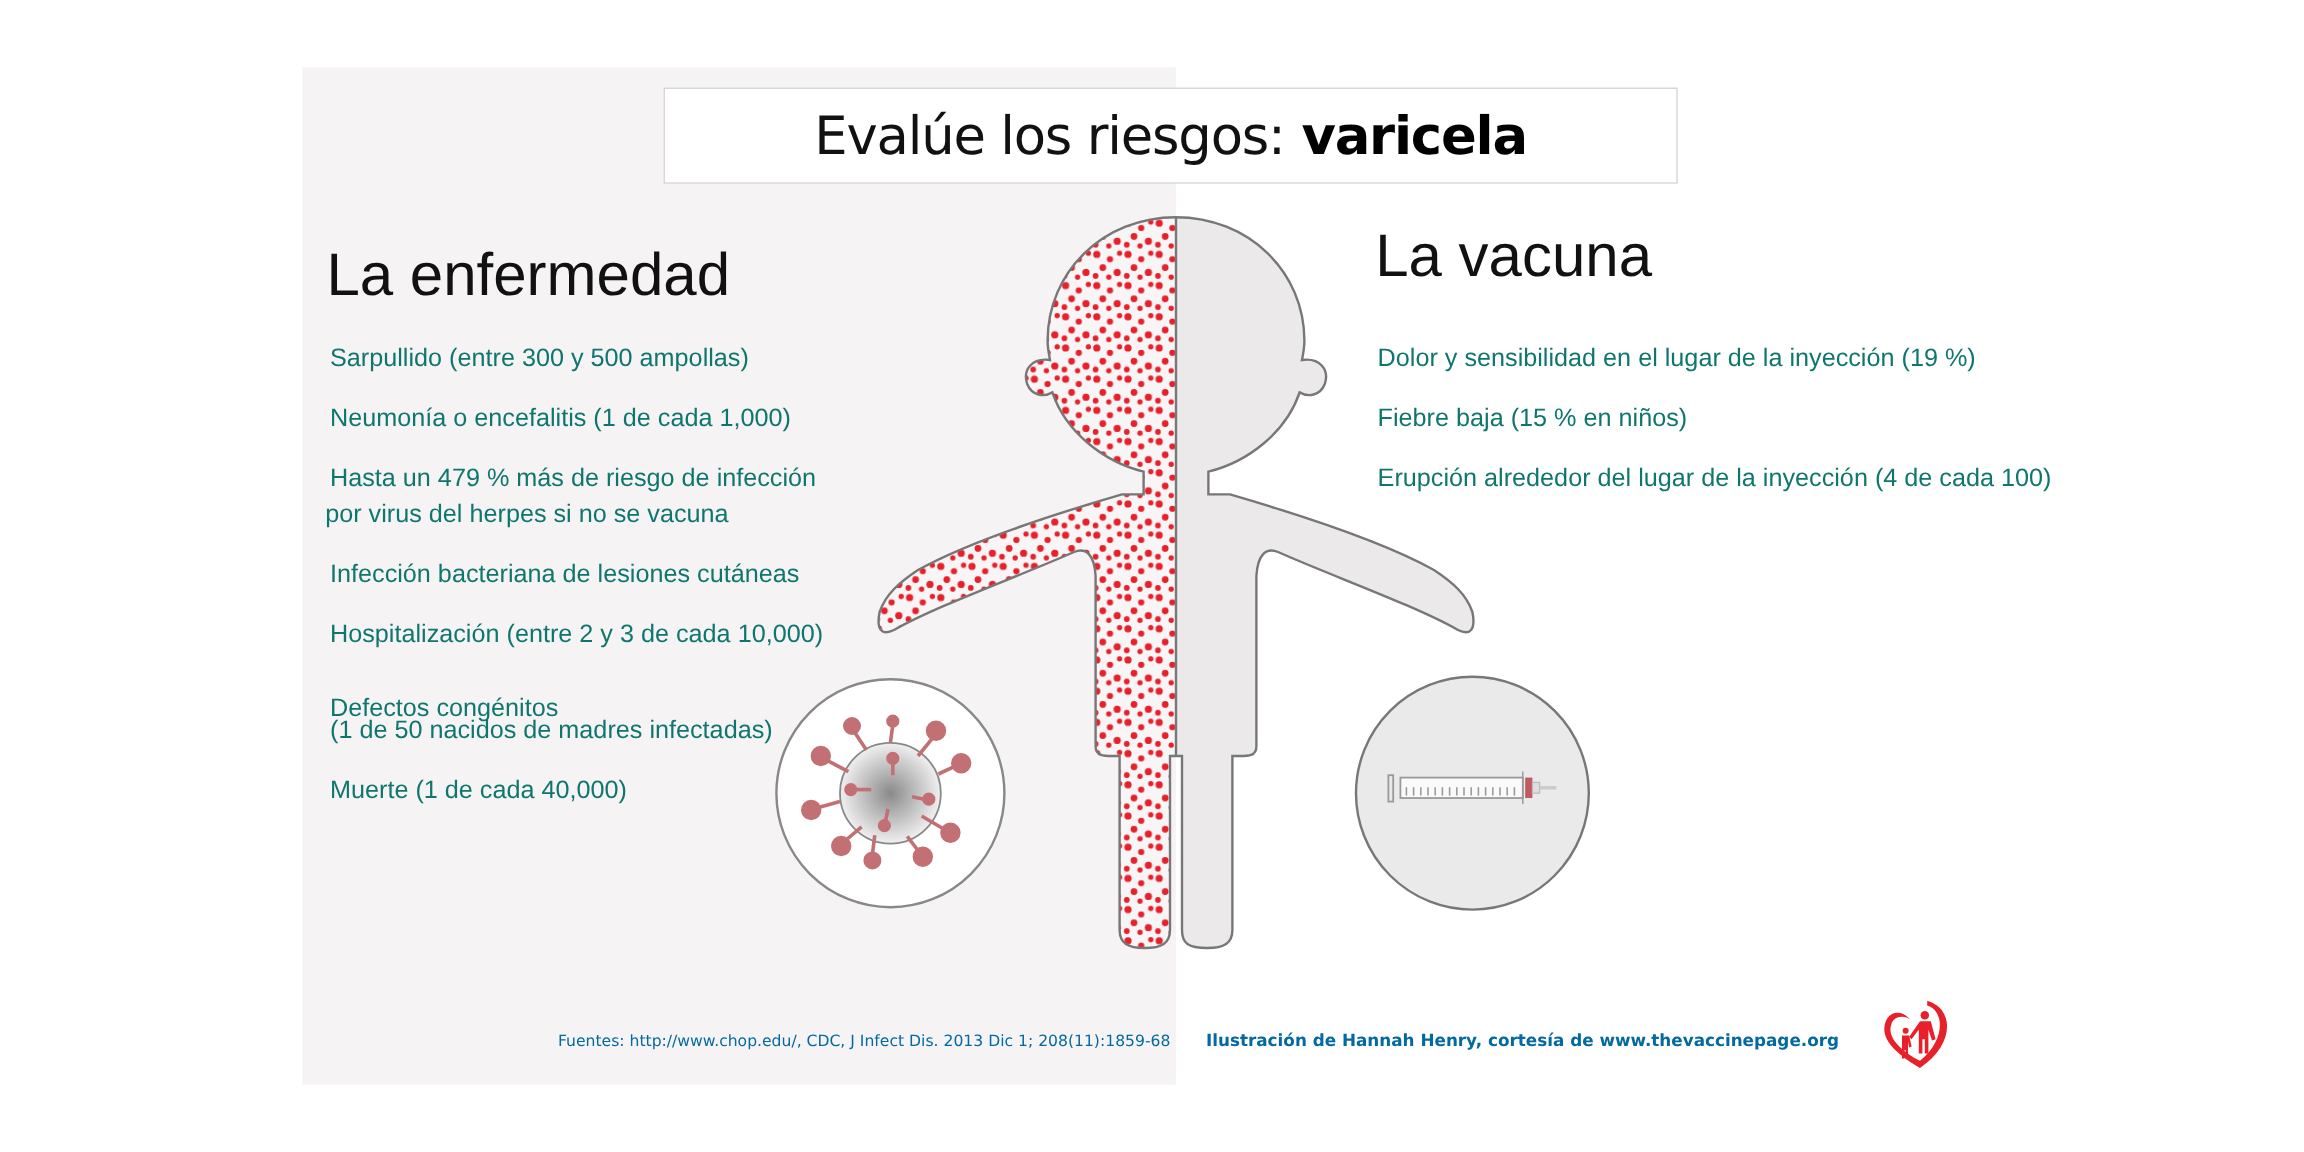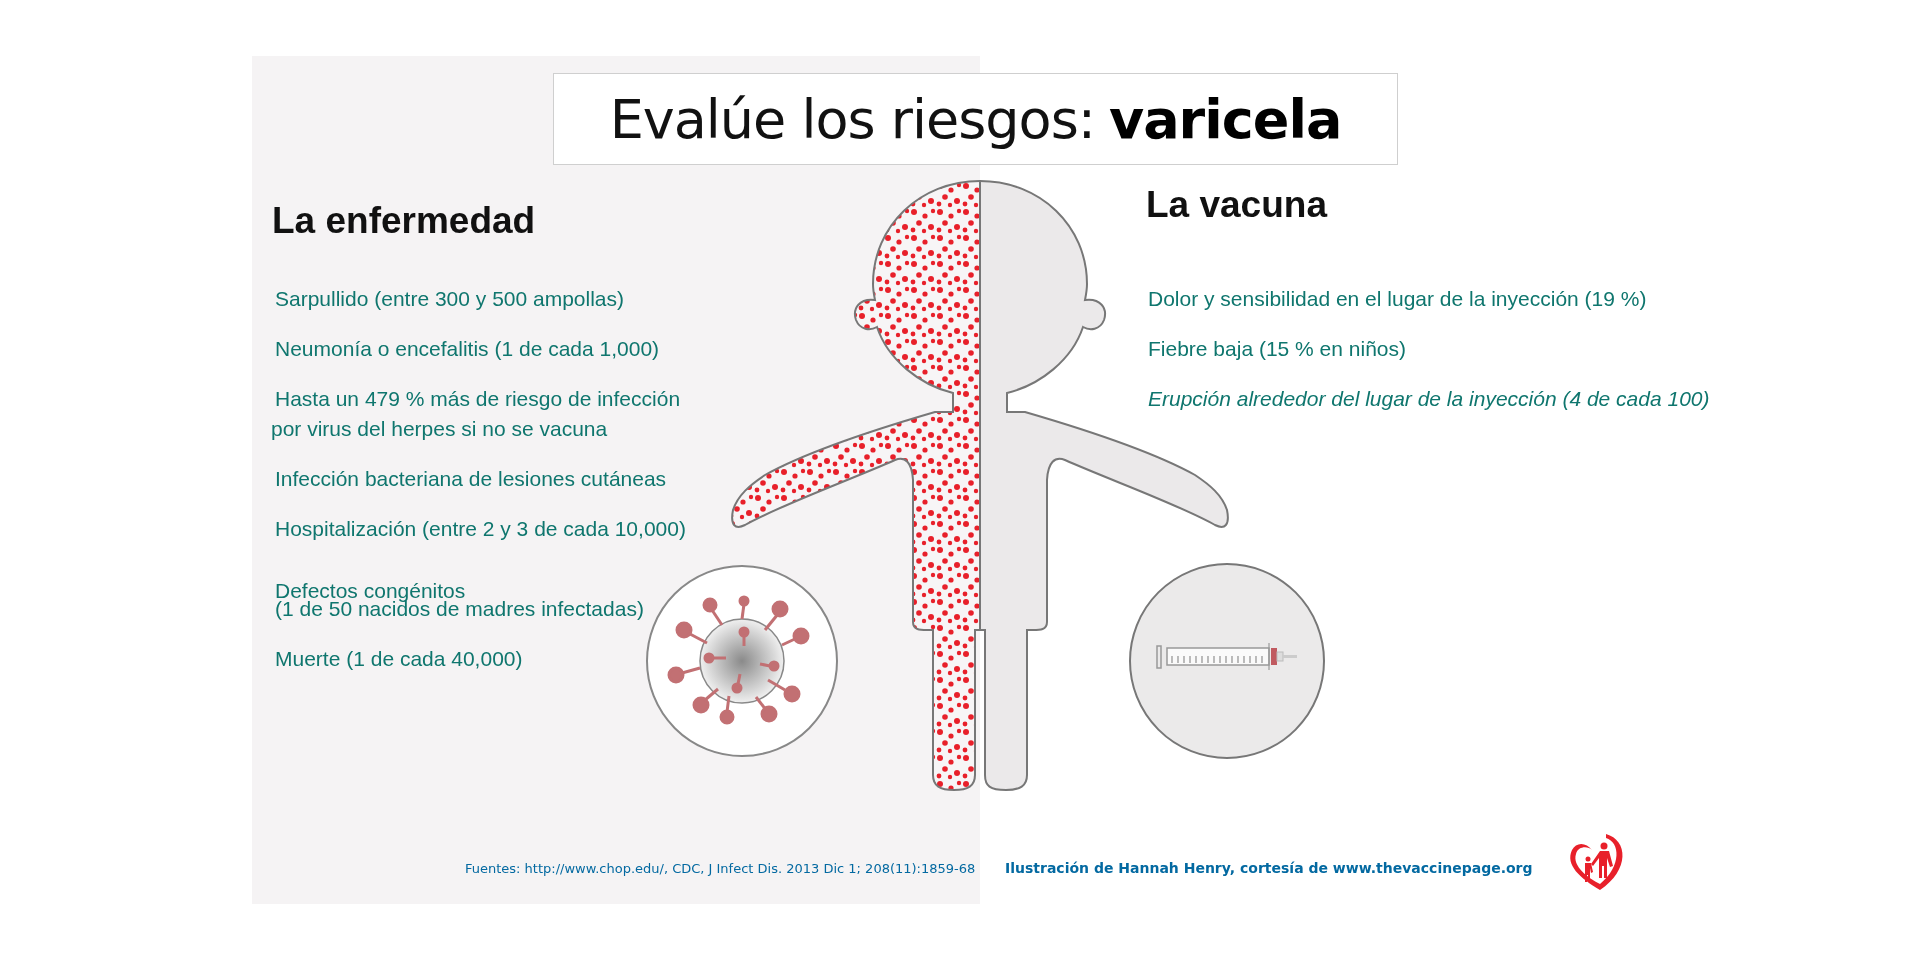--- a/index.html
+++ b/index.html
@@ -1,23 +1,23 @@
 <!DOCTYPE html>
 <html><head>
 <meta charset="utf-8">
 <style>
   html, body { margin:0; padding:0; }
   body { width:1920px; height:960px; background:#ffffff; position:relative; overflow:hidden;
          font-family:"Liberation Sans", sans-serif; color:#111; }
   .left-panel { position:absolute; left:252px; top:56px; width:728px; height:848px; background:#f5f3f4; }
-  .title-box { position:absolute; left:553px; top:73px; width:845px; height:92px; background:#fff;
+  .title-box { position:absolute; left:553px; top:73px; width:845px; height:80px; background:#fff;
                border:1px solid #cfcfcf; box-sizing:border-box; display:flex; align-items:center; justify-content:center;
-               font-family:"DejaVu Sans", sans-serif; font-size:54px; letter-spacing:-1px; }
+               font-family:"DejaVu Sans", sans-serif; font-size:44px; letter-spacing:-1px; }
   .title-box .accent { color:#000000; font-weight:bold; margin-left:14px; }
-  .section-title { position:absolute; font-size:37px; font-weight:bold; letter-spacing:0px; }
+  .section-title { position:absolute; font-size:50px; font-weight:normal; letter-spacing:0px; }
   .item { position:absolute; font-size:21px; line-height:30px; white-space:nowrap; color:#0f766e; }
   .figure { position:absolute; left:0; top:0; }
   .footer { position:absolute; font-size:14px; color:#0369a1; font-family:"DejaVu Sans", sans-serif; font-weight:bold; }
   .footer.sources { font-size:13px; font-weight:normal; }
 </style>
 </head>
 <body>
 
 <div class="left-panel"></div>
 
@@ -169,16 +169,16 @@
 <div class="item" style="left:271px; top:414px;text-align:right;">por virus del herpes si no se vacuna</div>
 <div class="item" style="left:275px; top:464px;">Infección bacteriana de lesiones cutáneas</div>
 <div class="item" style="left:275px; top:514px;">Hospitalización (entre 2 y 3 de cada 10,000)</div>
 <div class="item" style="left:275px; top:564px;margin-top:12px;">Defectos congénitos</div>
 <div class="item" style="left:275px; top:594px;">(1 de 50 nacidos de madres infectadas)</div>
 <div class="item" style="left:275px; top:644px;">Muerte (1 de cada 40,000)</div>
 
 <div class="section-title" style="left:1146px; top:184px;">La vacuna</div>
 <div class="item" style="left:1148px; top:284px;">Dolor y sensibilidad en el lugar de la inyección (19 %)</div>
 <div class="item" style="left:1148px; top:334px;">Fiebre baja (15 % en niños)</div>
-<div class="item" style="left:1148px; top:384px;font-style:italic;">Erupción alrededor del lugar de la inyección (4 de cada 100)</div>
+<div class="item" style="left:1148px; top:384px;">Erupción alrededor del lugar de la inyección (4 de cada 100)</div>
 
 <div class="footer sources" style="left:465px; top:861px;">Fuentes: http://www.chop.edu/, CDC, J Infect Dis. 2013 Dic 1; 208(11):1859-68</div>
 <div class="footer" style="left:1005px; top:860px;">Ilustración de Hannah Henry, cortesía de www.thevaccinepage.org</div>
 
 </body></html>

